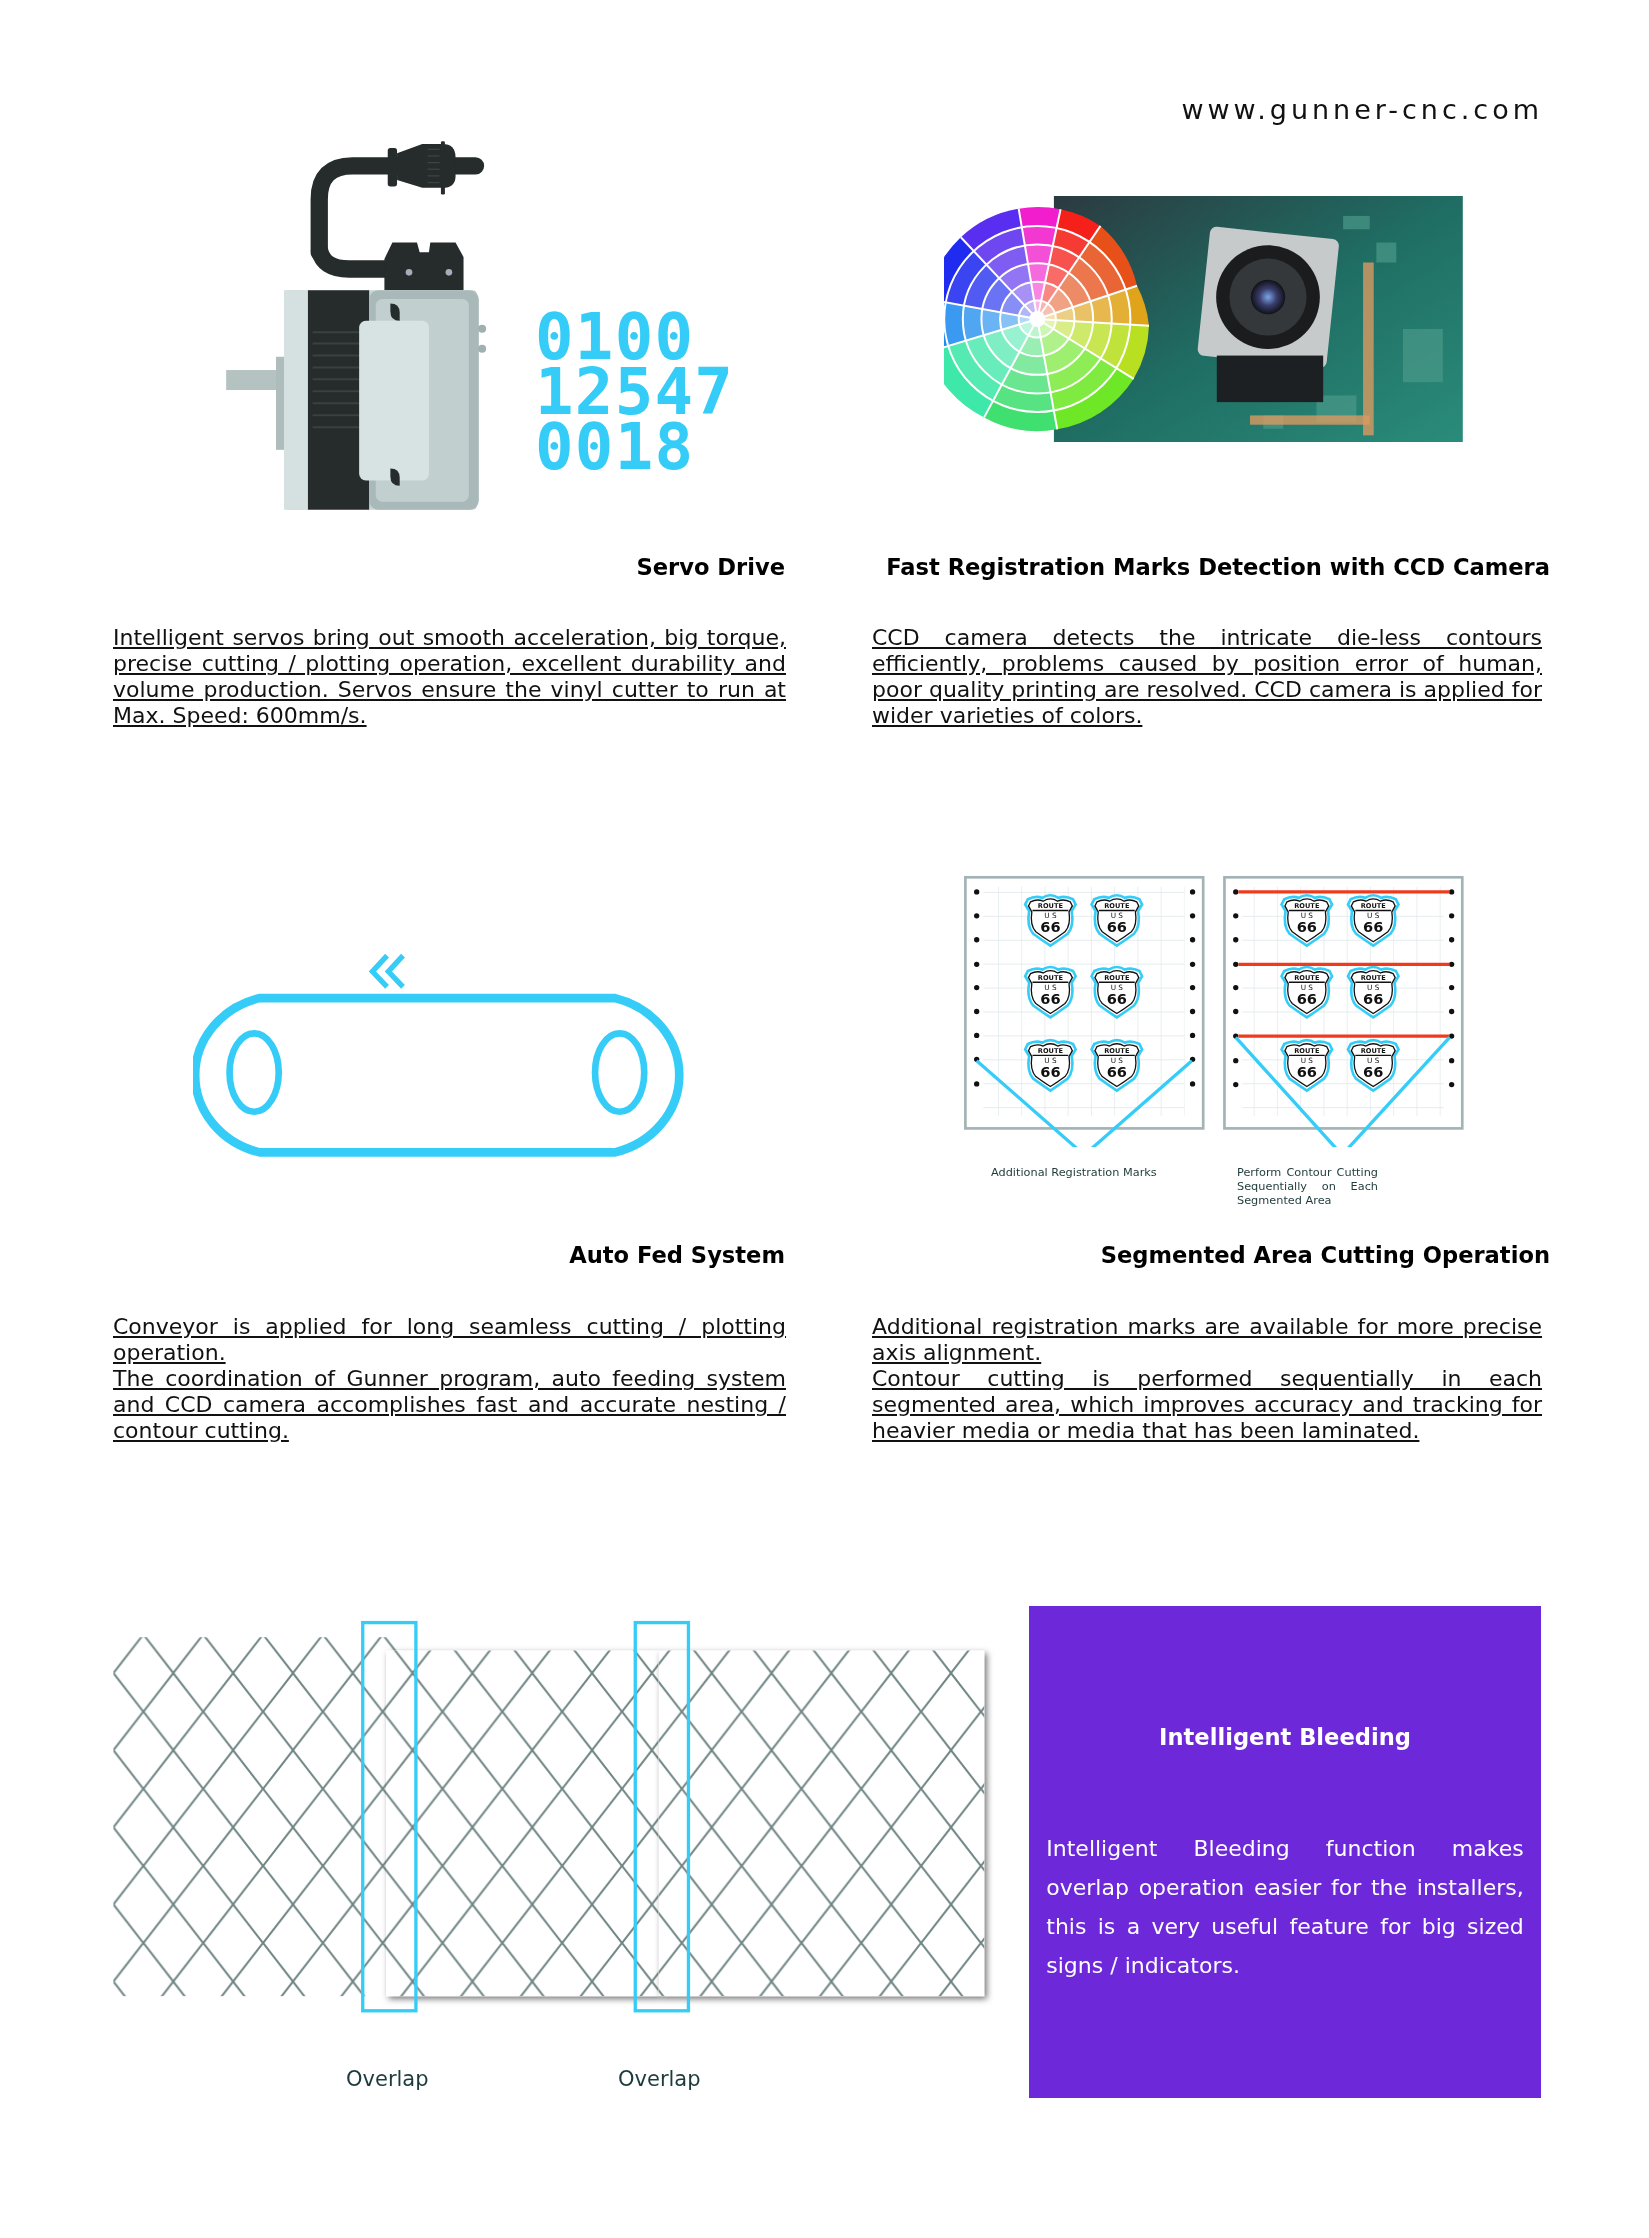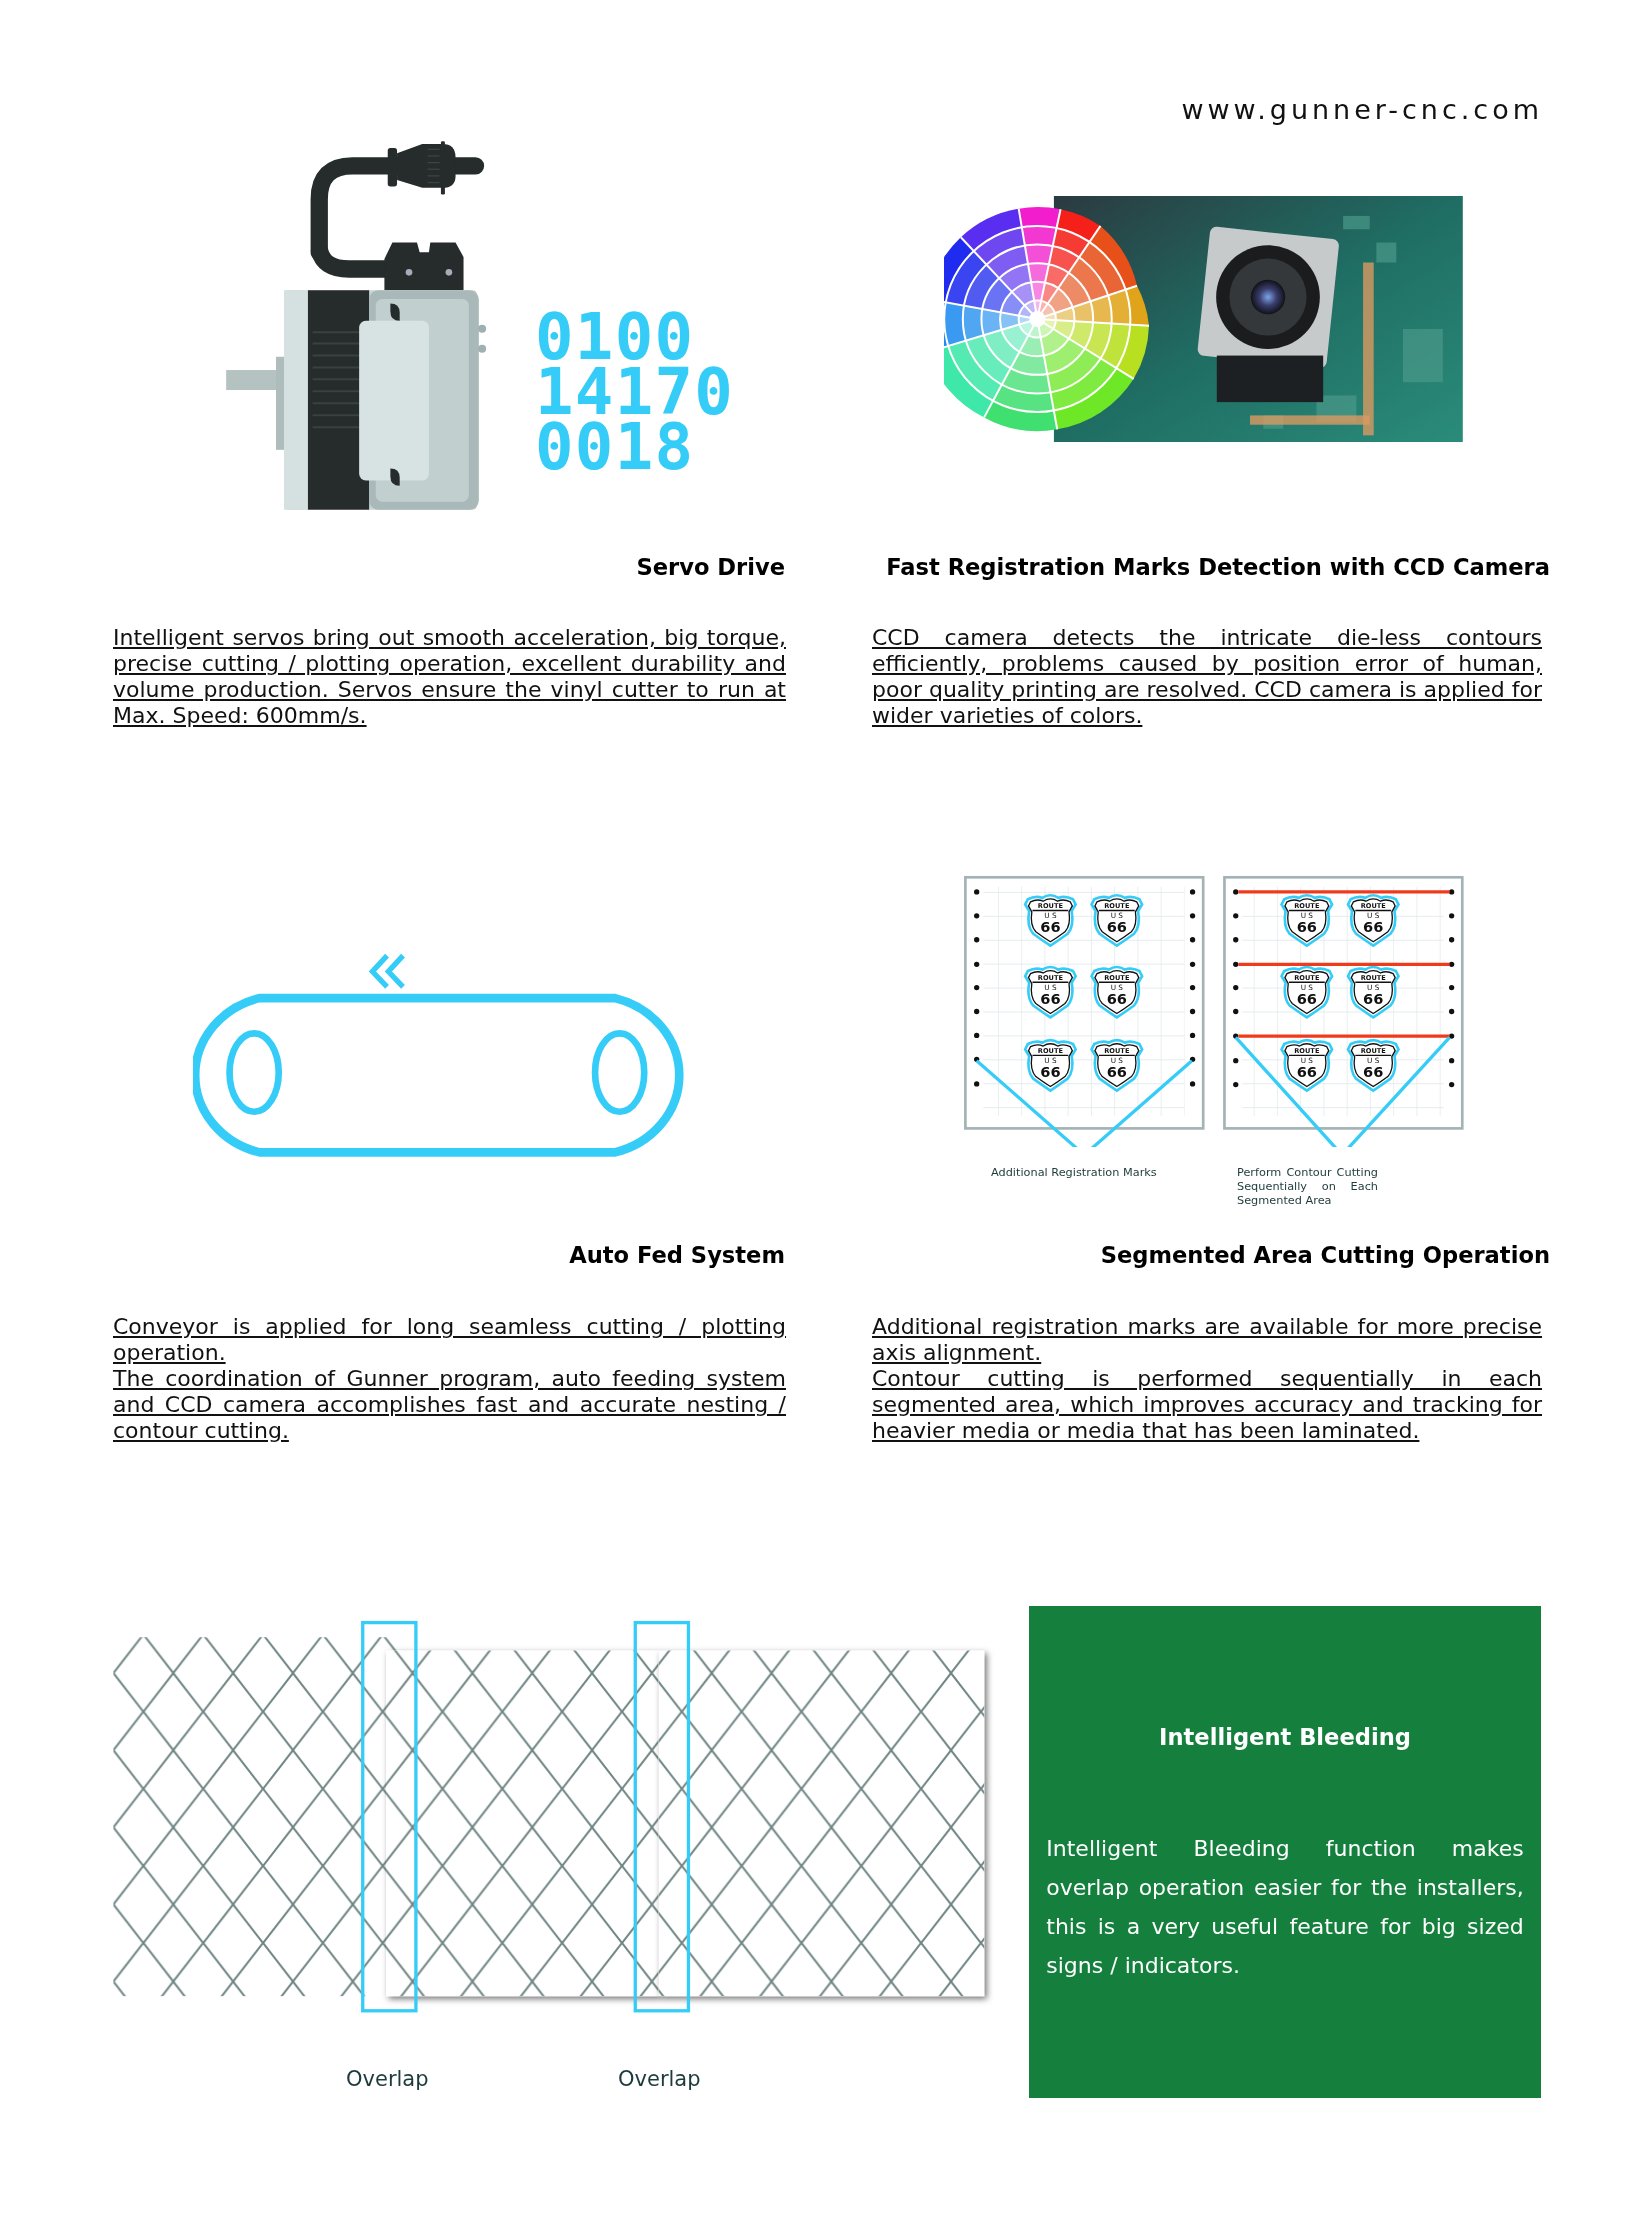--- a/index.html
+++ b/index.html
@@ -39,21 +39,21 @@
     position: absolute; font-size: 11.3px; line-height: 14px; color: #1f3a3a;
   }
 
   
   #overlap { left: 113px; top: 1596px; width: 885px; height: 479px; }
   .overlap-label { position: absolute; font-size: 21px; color: #1d3b3d; }
 
   
   .bleed-panel {
     position: absolute; left: 1029px; top: 1606px; width: 512px; height: 492px;
-    background: #15803d; color: #fff; padding-left: 28px;
+    background: #6d28d9; color: #fff; padding-left: 28px;
   }
   .bleed-title {
     position: absolute; left: 0; right: 0; top: 112px; text-align: center;
     font-weight: bold; font-size: 22.6px; line-height: 39px; color: #fff;
   }
   .bleed-body {
     position: absolute; left: 17.3px; right: 17.3px; top: 223px; font-size: 22px; line-height: 39px;
     text-align: justify; color: #ffffff;
   }
 </style>
@@ -104,21 +104,21 @@
     <rect x="230" y="232" width="165" height="330" rx="14" fill="#a9b9b9"></rect>
     <rect x="240" y="245" width="140" height="305" rx="10" fill="#c1cfcf"></rect>
     <rect x="215" y="278" width="105" height="240" rx="10" fill="#d7e2e2"></rect>
     <path d="M262 252 q14 0 14 14 l0 12 q-14 0 -14 -14 z" fill="#262b2b"></path>
     <path d="M262 500 q14 0 14 14 l0 12 q-14 0 -14 -14 z" fill="#262b2b"></path>
     <circle cx="400" cy="290" r="6" fill="#9fb0b0"></circle>
       <circle cx="400" cy="320" r="6" fill="#9fb0b0"></circle>
   </svg>
   <div class="binary" style="left:319px; top:174px;">
     <div>0100</div>
-    <div>14170</div>
+    <div>12547</div>
     <div>0018</div>
   </div>
 </div>
 
 <div class="feature-title" style="left:113px; top:554px; width:672px;">Servo Drive</div>
 <div class="feature-body" style="left:113px; top:625px; width:673px;">
   <p>Intelligent servos bring out smooth acceleration, big torque, precise cutting / plotting operation, excellent durability and volume production. Servos ensure the vinyl cutter to run at Max. Speed: 600mm/s.</p>
 </div>
 
 <div class="illus" id="ccd">

